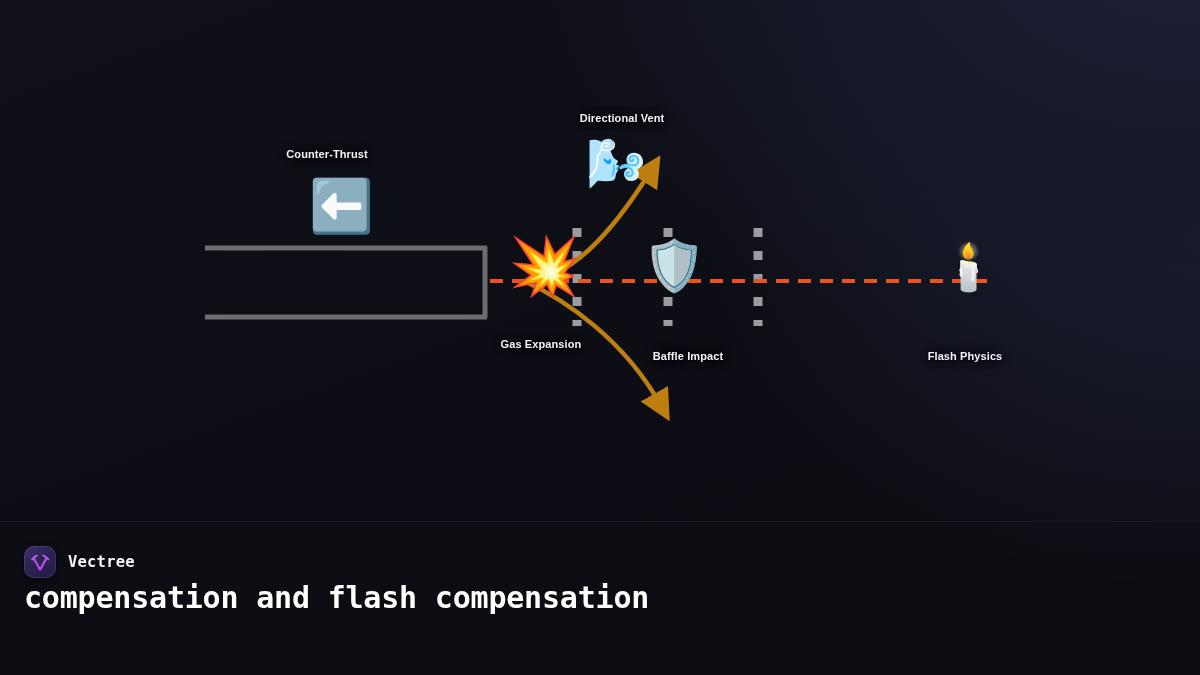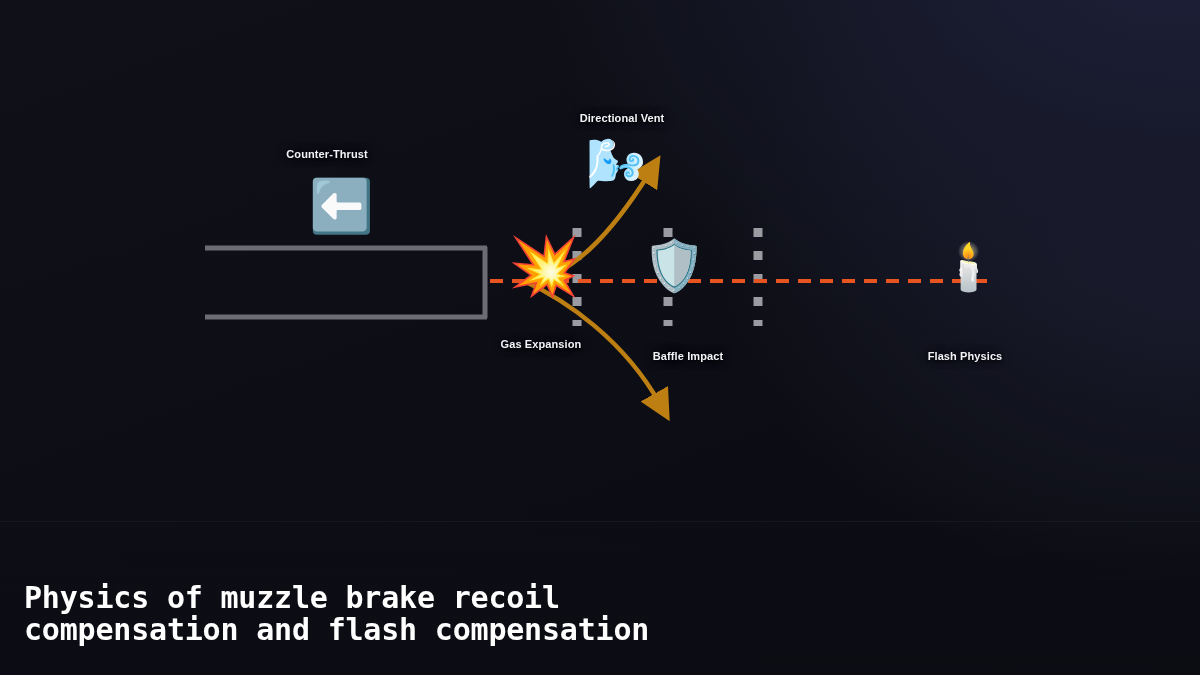--- a/index.html
+++ b/index.html
@@ -123,21 +123,30 @@
 
     <div class="node-label" style="left:441px; top:338px; width:200px;">Gas Expansion</div>
 
     <div class="node-label" style="left:570px; top:350px; width:200px;padding-left:36px;">Baffle Impact</div>
 
     <div class="node-label" style="left:865px; top:350px; width:200px;">Flash Physics</div>
   </div>
 
   <div id="footer">
 
+    <div id="brand">
+      <div id="brand-mark">
+        <svg width="19" height="17" viewBox="0 0 19 17" aria-hidden="true">
+          <path d="M3.2 3.0 L6.0 1.4 M3.2 3.0 L1.0 5.4 M3.2 3.0 L3.4 6.4" stroke="#c060ef" stroke-width="1.7" stroke-linecap="round" fill="none"></path>
+          <path d="M15.0 3.0 L12.2 1.4 M15.0 3.0 L17.4 5.4 M15.0 3.0 L14.8 6.4" stroke="#c060ef" stroke-width="1.7" stroke-linecap="round" fill="none"></path>
+          <path d="M3.4 5.4 L9.1 15.6 L14.8 5.4" stroke="#b44ae8" stroke-width="2.2" stroke-linecap="round" stroke-linejoin="round" fill="none"></path>
+        </svg>
+      </div>
+      <div id="brand-name">Vectree</div>
+    </div>
 
     <div id="headline">
-      <span class="l1">Physics of muzzle brake recoil</span>
       <span class="l2">compensation and flash compensation</span>
     </div>
 
   </div>
 
 </div>
 
 </body></html>

